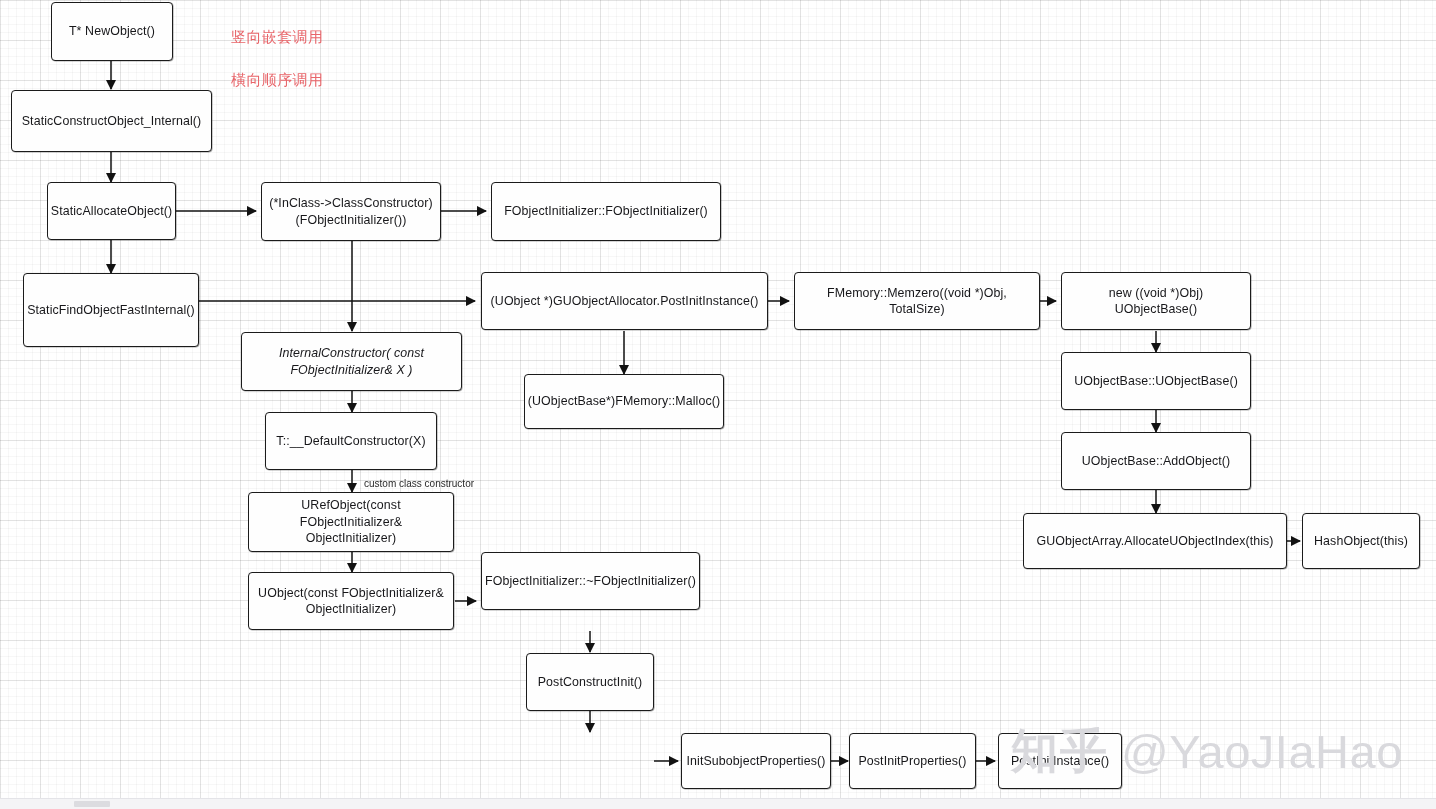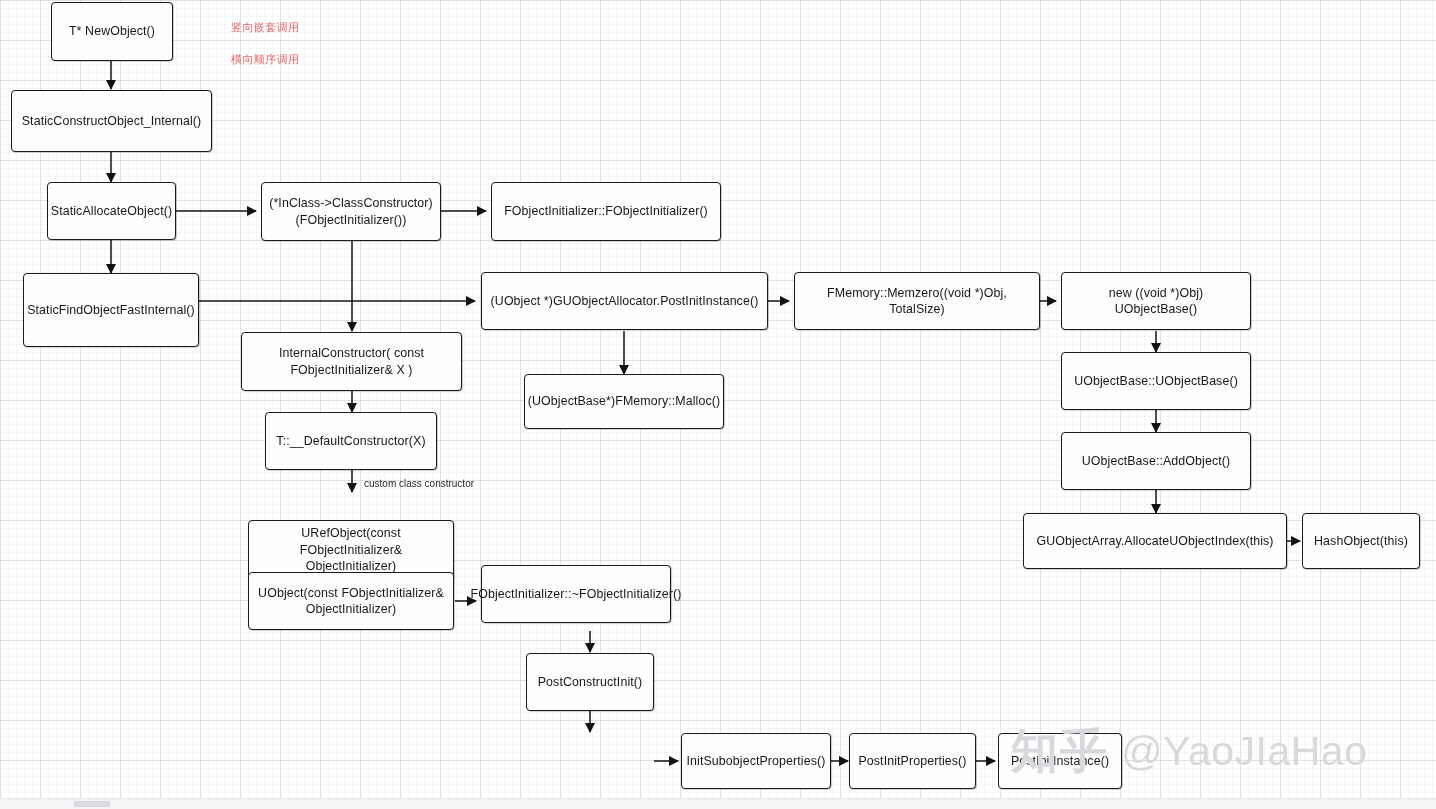--- a/index.html
+++ b/index.html
@@ -46,21 +46,21 @@
     font-size: 12.4px;
     line-height: 1.32;
     padding: 2px 7px;
     letter-spacing: 0.1px;
     box-shadow: 0.6px 0.6px 0 rgba(0,0,0,0.33);
   }
   .node span { display: block; white-space: pre-line; }
   .note-red {
     position: absolute;
     color: #e8656a;
-    font-size: 11px;
+    font-size: 15px;
     line-height: 1.45;
     white-space: pre-line;
     letter-spacing: 0.4px;
   }
   .edge-label {
     position: absolute;
     font-size: 10px;
     color: #2a2a2a;
     white-space: nowrap;
   }
@@ -73,21 +73,21 @@
     pointer-events: none;
     user-select: none;
   }
   .wm-cn {
     font-size: 47px;
     font-weight: bold;
     letter-spacing: 2px;
     font-family: "DejaVu Sans", sans-serif;
   }
   .wm-at {
-    font-size: 41px;
+    font-size: 47px;
     letter-spacing: 0.5px;
     font-family: "Liberation Sans", sans-serif;
   }
   .bottom-bar {
     position: absolute;
     left: 0;
     bottom: 0;
     width: 1436px;
     height: 10px;
     background: #f4f4f6;
@@ -219,40 +219,40 @@
   </div>
 
   <div class="node" style="left:1023px; top:513px; width:264px; height:56px;">
     <span>GUObjectArray.AllocateUObjectIndex(this)</span>
   </div>
 
   <div class="node" style="left:1302px; top:513px; width:118px; height:56px;">
     <span>HashObject(this)</span>
   </div>
 
-  <div class="node" style="left:241px; top:332px; width:221px; height:59px;">
+  <div class="node" style="left:241px; top:332px; width:221px; height:59px;font-style:italic;">
     <span>InternalConstructor( const
 FObjectInitializer&amp; X )</span>
   </div>
 
   <div class="node" style="left:265px; top:412px; width:172px; height:58px;">
     <span>T::__DefaultConstructor(X)</span>
   </div>
 
-  <div class="node" style="left:248px; top:492px; width:206px; height:60px;margin-top:28px;">
+  <div class="node" style="left:248px; top:492px; width:206px; height:60px;">
     <span>URefObject(const FObjectInitializer&amp;
 ObjectInitializer)</span>
   </div>
 
   <div class="node" style="left:248px; top:572px; width:206px; height:58px;">
     <span>UObject(const FObjectInitializer&amp;
 ObjectInitializer)</span>
   </div>
 
-  <div class="node" style="left:481px; top:565px; width:190px; height:58px;">
+  <div class="node" style="left:481px; top:552px; width:219px; height:58px;">
     <span>FObjectInitializer::~FObjectInitializer()</span>
   </div>
 
   <div class="node" style="left:526px; top:653px; width:128px; height:58px;">
     <span>PostConstructInit()</span>
   </div>
 
 
   <div class="node" style="left:681px; top:733px; width:150px; height:56px;">
     <span>InitSubobjectProperties()</span>

